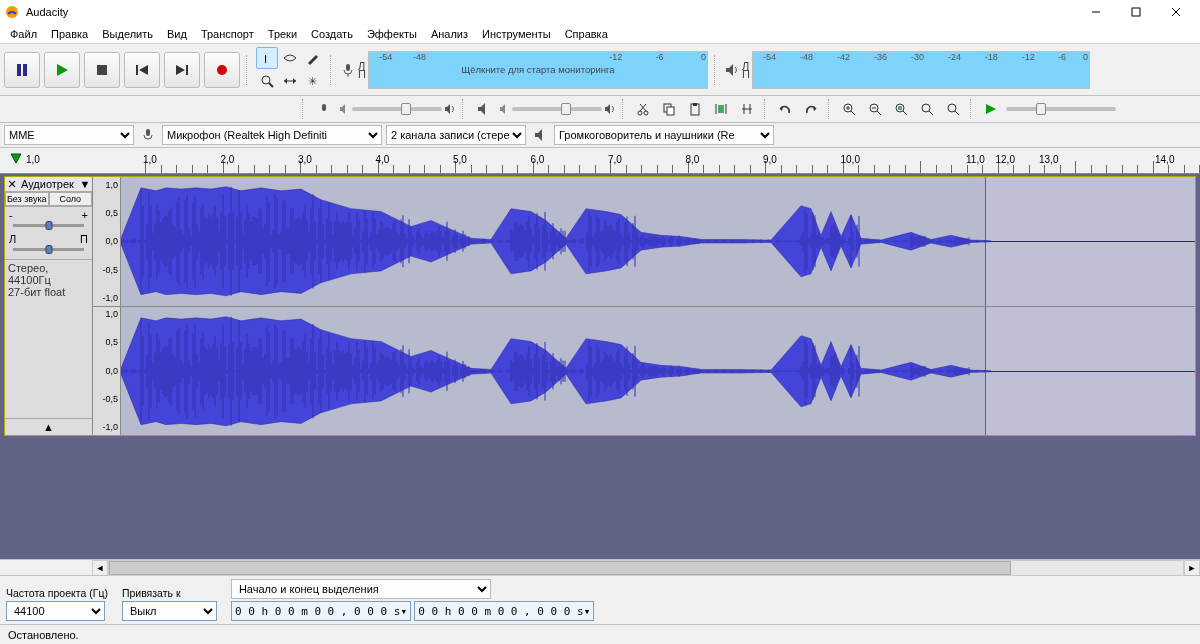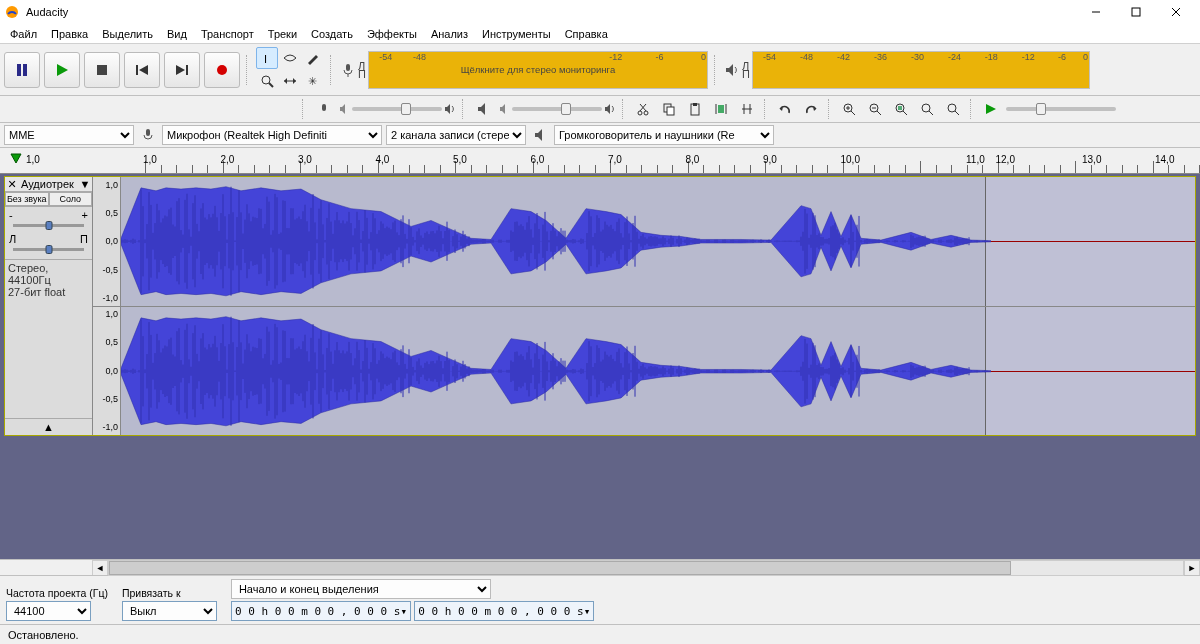--- a/index.html
+++ b/index.html
@@ -21,21 +21,21 @@
 .tb-sep { width: 4px; height: 30px; border-left: 1px dotted #aaa; margin: 0 2px; }
 .tb-sep2 { width: 4px; height: 20px; border-left: 1px dotted #aaa; margin: 0 2px; }
 
 .transport-btn { width: 36px; height: 36px; background: linear-gradient(#fdfdfd,#e6e6e6); border: 1px solid #bbb; border-radius: 3px; display: flex; align-items: center; justify-content: center; cursor: pointer; }
 
 .tool-btn { width: 22px; height: 22px; background: #f0f0f0; border: 1px solid transparent; border-radius: 2px; display: flex; align-items: center; justify-content: center; cursor: pointer; }
 .tool-btn.active { background: #d6ecff; border-color: #7eb4ea; }
 .tool-grid { display: grid; grid-template-columns: repeat(3, 22px); grid-template-rows: repeat(2, 22px); gap: 1px; }
 
 .meter { display:flex; align-items:center; gap:0; }
-.meter-scale { position: relative; height: 38px; width: 340px; background: #eab308; border: 1px solid #c0c0c0; }
+.meter-scale { position: relative; height: 38px; width: 340px; background: #7dd3fc; border: 1px solid #c0c0c0; }
 .meter-scale.play { width: 338px; }
 .meter-tick { position: absolute; top: 0; font-size: 9px; color: #555; transform: translateX(-50%); }
 .meter-click { position:absolute; inset:0; display:flex; align-items:center; justify-content:center; font-size:9.5px; color:#444; }
 .meter-lr { font-size:8px; line-height:8px; color:#444; margin: 0 2px; }
 
 .slider-wrap { display: flex; align-items: center; gap: 2px; }
 .vslider { width: 90px; height: 4px; background: #c0c0c0; border-radius: 2px; position: relative; }
 .vslider .thumb { position:absolute; top:-4px; width:10px; height:12px; background:#f0f0f0; border:1px solid #888; border-radius:2px; transform:translateX(-50%); }
 
 
@@ -225,21 +225,21 @@
     <div class="meter-lr">
         <div>Л</div>
         <div>П</div>
       </div>
     <div class="meter-scale">
       <span class="meter-tick" style="left:5%">-54</span>
       <span class="meter-tick" style="left:15%">-48</span>
       <span class="meter-tick" style="left:73%">-12</span>
       <span class="meter-tick" style="left:86%">-6</span>
       <span class="meter-tick" style="left:99%">0</span>
-      <div class="meter-click">Щёлкните для стерео мониторинга</div>
+      <div class="meter-click">Щёлкните для старта мониторинга</div>
     </div>
   </div>
 
   <div class="tb-sep"></div>
 
   <div class="meter">
     <span>
         <svg width="16" height="16">
           <polygon points="2,6 5,6 9,2 9,14 5,10 2,10" fill="#555"></polygon>
           <path d="M11 5 A4 4 0 0 1 11 11" fill="none" stroke="#555"></path>
@@ -498,21 +498,21 @@
       <div class="tick" style="left: 859px;"></div>
       <div class="tick" style="left: 874.5px;"></div>
       <div class="tick" style="left: 890px;"></div>
       <div class="tick major" style="left: 905.5px;"></div>
       <div class="tick-label" style="left: 905.5px;">12,0</div>
       <div class="tick" style="left: 921px;"></div>
       <div class="tick" style="left: 936.5px;"></div>
       <div class="tick" style="left: 952px;"></div>
       <div class="tick" style="left: 967.5px;"></div>
       <div class="tick major" style="left: 983px;"></div>
-      <div class="tick-label" style="left: 992px;">13,0</div>
+      <div class="tick-label" style="left: 949px;">13,0</div>
       <div class="tick" style="left: 998.5px;"></div>
       <div class="tick" style="left: 1014px;"></div>
       <div class="tick" style="left: 1029.5px;"></div>
       <div class="tick" style="left: 1045px;"></div>
       <div class="tick major" style="left: 1060.5px;"></div>
       <div class="tick-label" style="left: 1065px;">14,0</div>
       <div class="tick" style="left: 1076px;"></div>
       <div class="tick" style="left: 1091.5px;"></div>
       <div class="tick" style="left: 1107px;"></div>
     </div>
@@ -592,21 +592,21 @@
   <div class="arrow">◄</div>
   <div class="trough">
       <div class="thumb"></div>
     </div>
   <div class="arrow">►</div>
 </div>
 
 <div class="selbar">
   <div class="col">
     <label>Частота проекта (Гц)</label>
-    <select style="width:85px"><option>44100</option></select>
+    <select style="width:99px"><option>44100</option></select>
   </div>
   <div class="col">
     <label>Привязать к</label>
     <select style="width:95px"><option>Выкл</option></select>
   </div>
   <div class="col">
     <label><select style="border:1px solid #bbb;background:#fdfdfd;width:260px"><option>Начало и конец выделения</option></select></label>
     <div>
       <span class="timebox">0 0 h 0 0 m 0 0 , 0 0 0 s▾</span>
       <span class="timebox">0 0 h 0 0 m 0 0 , 0 0 0 s▾</span>

